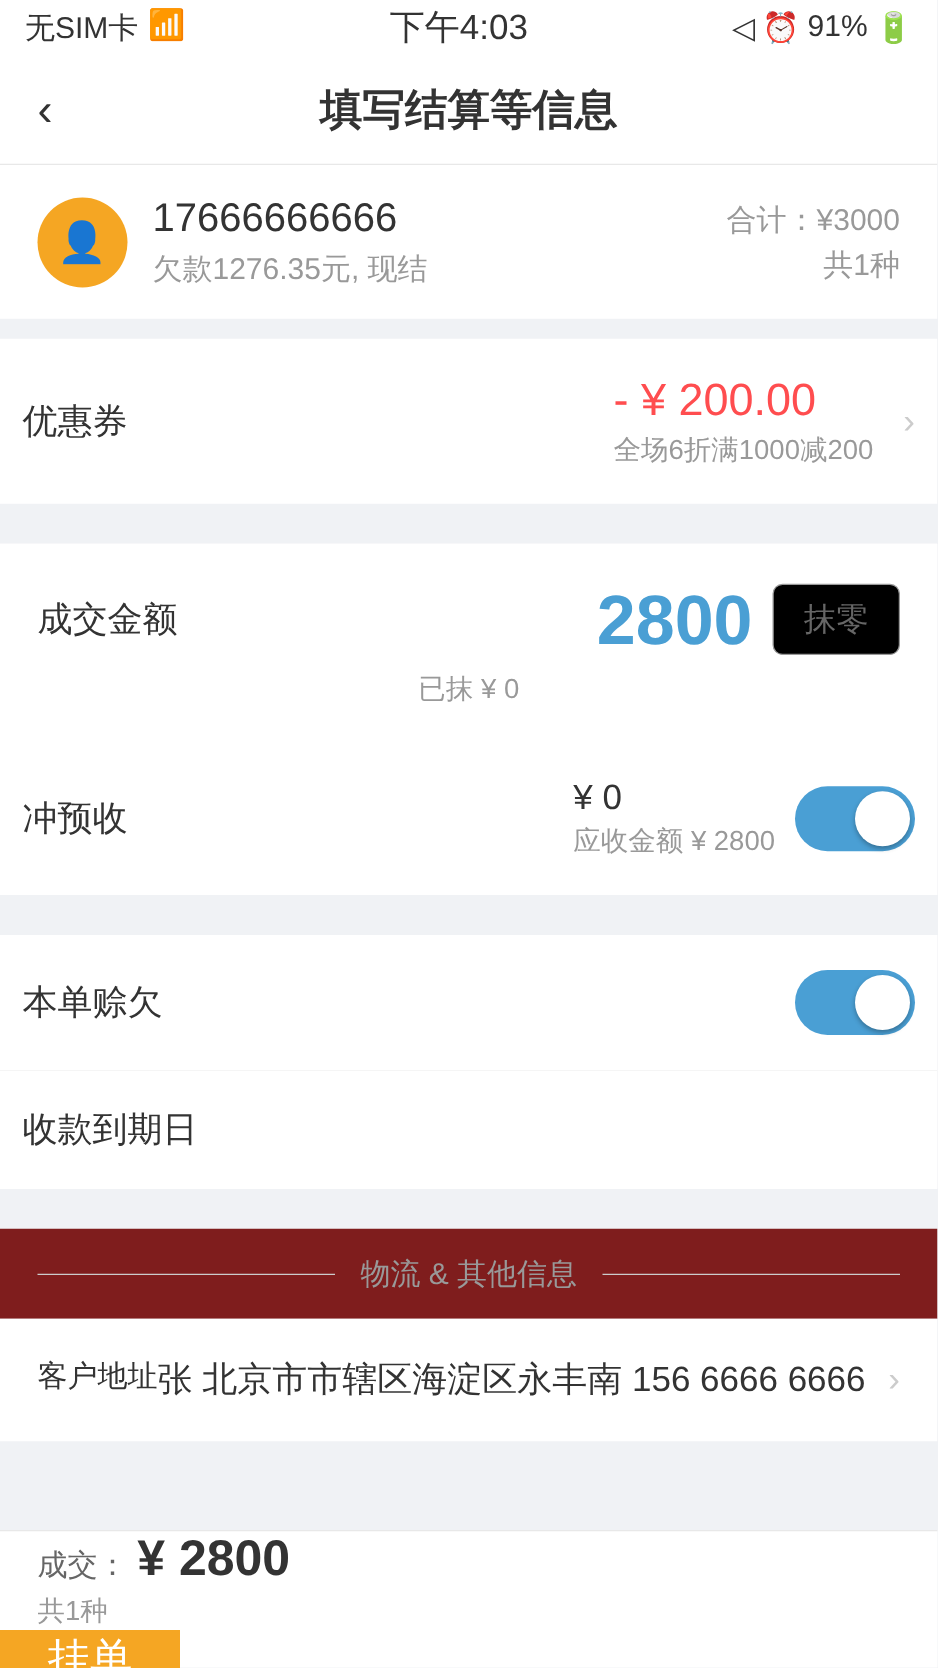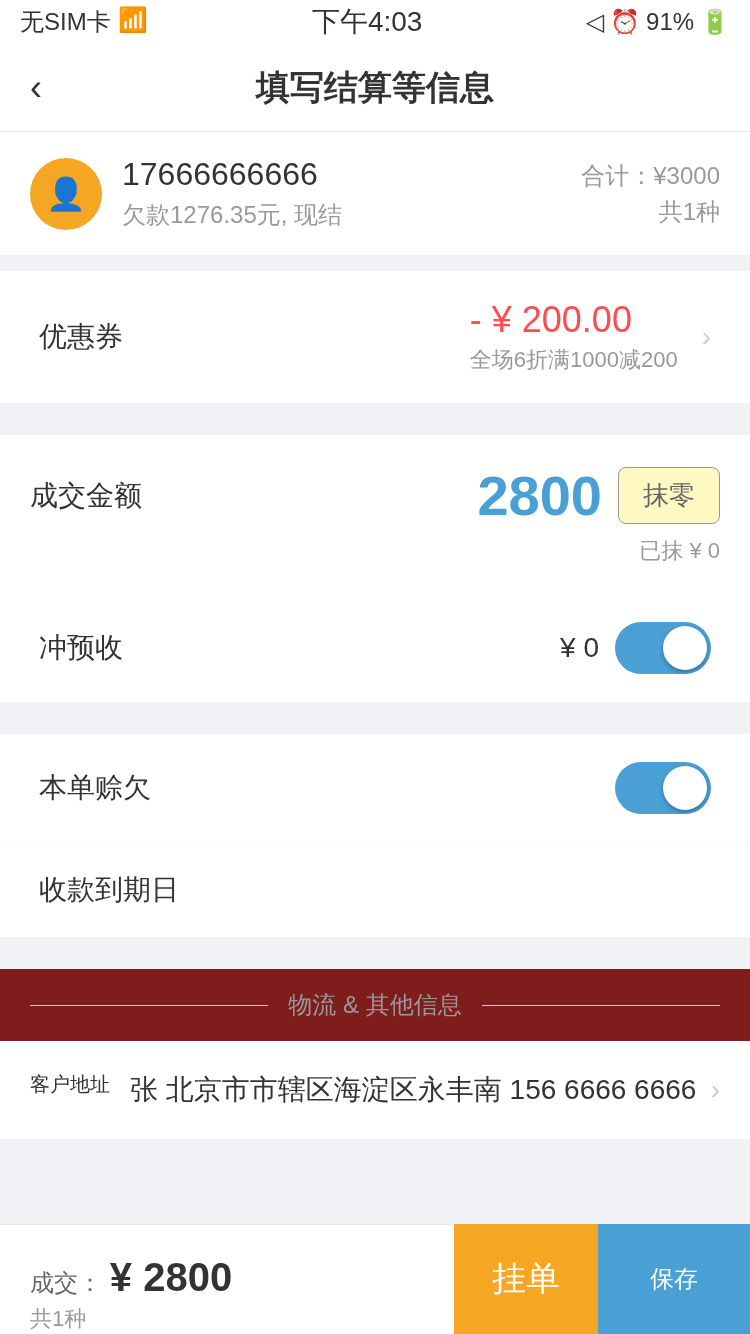--- a/index.html
+++ b/index.html
@@ -83,49 +83,49 @@
 
     
     .section-card {
       background: #fff;
       margin-bottom: 16px;
     }
     .row {
       display: flex;
       align-items: center;
       justify-content: space-between;
-      padding: 28px 39px;
+      padding: 28px 18px;
       background: #fff;
       border-bottom: 1px solid #f5f5f5;
     }
     .row:last-child { border-bottom: none; }
     .row-label { font-size: 28px; color: #333; }
     .row-right { display: flex; align-items: center; gap: 16px; }
     .discount-amount { font-size: 36px; color: #ff4d4f; font-weight: 500; }
     .discount-desc { font-size: 22px; color: #999; margin-top: 4px; text-align: right; }
     .chevron { font-size: 28px; color: #ccc; margin-left: 8px; }
 
     
     .amount-row {
       display: flex;
       align-items: center;
       justify-content: space-between;
       padding: 28px 30px 8px 30px;
       background: #fff;
       gap: 13px;
     }
     .amount-value { font-size: 56px; color: #4a9fd4; font-weight: 600; }
-    .amount-sub { font-size: 22px; color: #999; padding: 0 30px 28px 30px; text-align: right; background: #fff; }
+    .amount-sub { font-size: 22px; color: #999; padding: 0 30px 28px 30px; text-align: center; background: #fff; }
     .round-btn {
       border: 1px solid #999;
       border-radius: 8px;
       padding: 10px 24px;
       font-size: 26px;
       color: #666;
-      background: #fef9c3;
+      background: #000000;
       cursor: pointer;
     }
 
     
     .toggle {
       width: 96px; height: 52px;
       border-radius: 26px;
       background: #4a9fd4;
       position: relative;
       cursor: pointer;
@@ -169,35 +169,36 @@
     }
 
     
     .address-row {
       background: #fff;
       padding: 28px 30px;
       display: flex;
       align-items: flex-start;
       justify-content: space-between;
     }
-    .address-label { font-size: 20px; color: #333; white-space: nowrap; margin-right: 20px; margin-top: 2px; }
+    .address-label { font-size: 24px; color: #333; white-space: nowrap; margin-top: 2px; }
     .address-content { font-size: 28px; color: #333; flex: 1; line-height: 1.5; }
     .address-chevron { font-size: 28px; color: #ccc; margin-left: 8px; align-self: center; }
 
     
     .bottom-bar {
       position: fixed;
       bottom: 0;
       left: 0;
       width: 750px;
       height: 110px;
       background: #fff;
       display: flex;
-      align-items: flex-end;
+      align-items: flex-start;
       border-top: 1px solid #e8e8e8;
+      flex-direction: column;
     }
     .bottom-info {
       flex: 1;
       padding: 0 30px;
     }
     .bottom-deal { font-size: 24px; color: #666; }
     .bottom-amount { font-size: 40px; color: #333; font-weight: 600; display: inline; }
     .bottom-count { font-size: 22px; color: #999; margin-top: 4px; }
     .btn-pending {
       width: 144px; height: 110px;
@@ -279,20 +280,21 @@
         <button class="round-btn">抹零</button>
       </div>
     </div>
     <div class="amount-sub">已抹  ¥ 0</div>
 
     <div class="row">
       <div class="row-label">冲预收</div>
       <div class="row-right">
         <div>
           <div class="prepay-amount">¥ 0</div>
+          <div class="prepay-sub">应收金额 ¥ 2800</div>
         </div>
         <div class="toggle">
           <div class="toggle-knob"></div>
         </div>
       </div>
     </div>
   </div>
 
   <div class="divider-section"></div>
 

